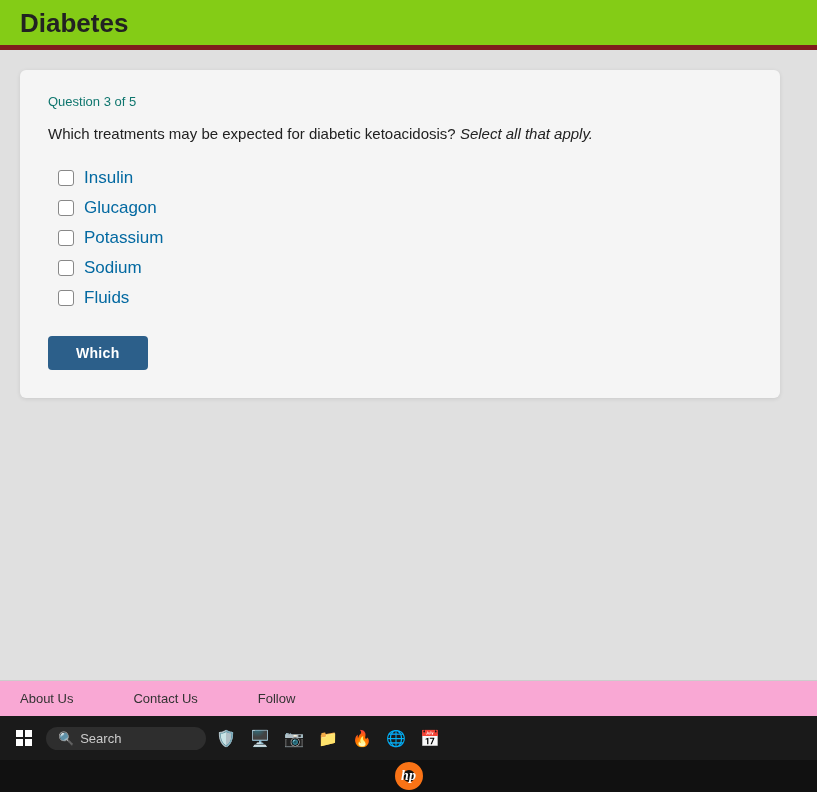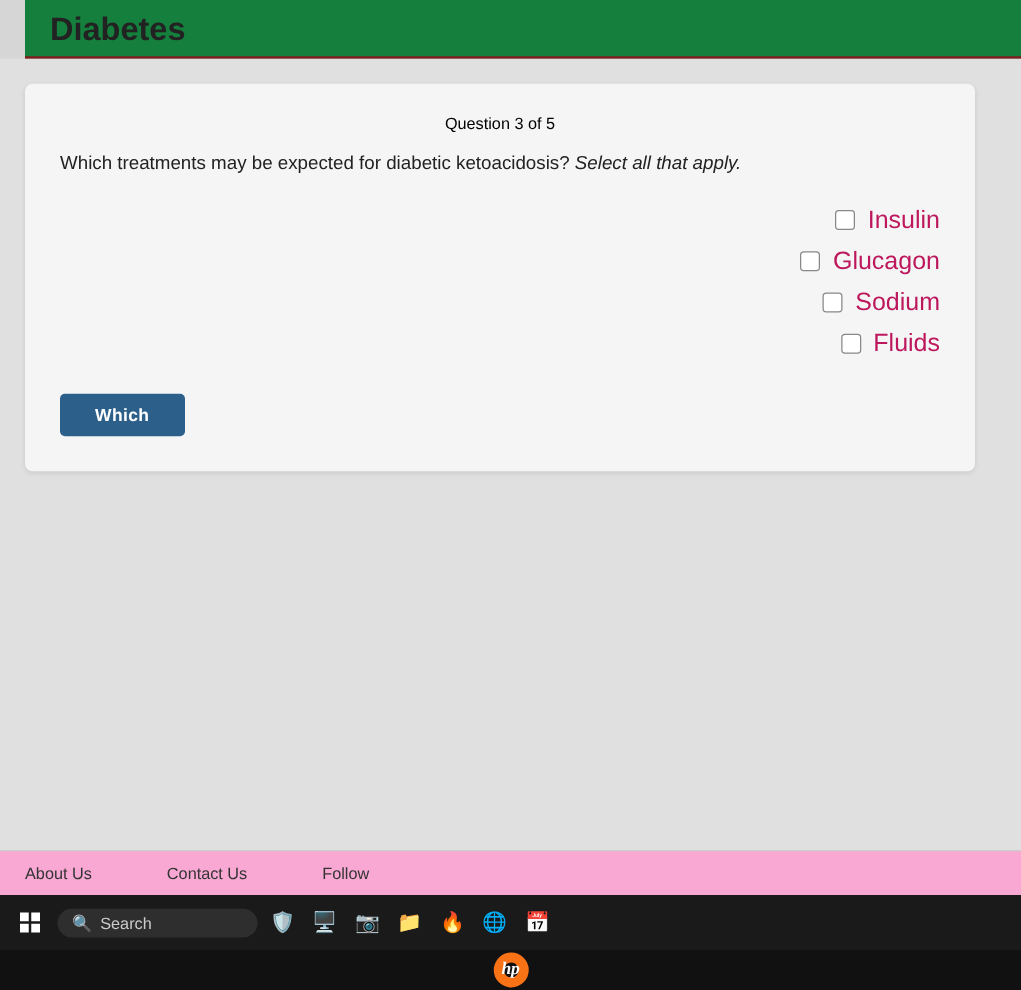--- a/index.html
+++ b/index.html
@@ -12,24 +12,23 @@
       width: 817px;
       height: 792px;
       background-color: #d6d6d6;
       font-family: Arial, sans-serif;
       overflow: hidden;
       display: flex;
       flex-direction: column;
     }
 
     .page-header {
-      background-color: #15803d;
+      background-color: #84cc16;
       padding: 8px 20px 6px 20px;
-      border-bottom: 2px solid #7f1d1d;
-      margin-left: 20px;
+      border-bottom: 5px solid #7f1d1d;
     }
 
     .page-title {
       font-size: 26px;
       font-weight: bold;
       color: #222;
     }
 
     .main-content {
       flex: 1;
@@ -43,23 +42,22 @@
       background-color: #f5f5f5;
       border-radius: 6px;
       padding: 24px 28px 28px 28px;
       width: 100%;
       max-width: 760px;
       box-shadow: 0 1px 4px rgba(0,0,0,0.1);
     }
 
     .question-number {
       font-size: 13px;
-      color: #000000;
+      color: #0f766e;
       margin-bottom: 14px;
-      text-align: center;
     }
 
     .question-text {
       font-size: 15px;
       color: #222;
       margin-bottom: 22px;
       line-height: 1.5;
     }
 
     .question-text em {
@@ -69,24 +67,23 @@
     .options-list {
       list-style: none;
       margin-bottom: 28px;
       padding-left: 10px;
     }
 
     .option-item {
       display: flex;
       align-items: center;
       margin-bottom: 10px;
-      font-size: 20px;
-      color: #be185d;
-      cursor: pointer;
-      justify-content: flex-end;
+      font-size: 17px;
+      color: #0369a1;
+      cursor: pointer;
     }
 
     .option-checkbox {
       width: 16px;
       height: 16px;
       border: 1.5px solid #888;
       border-radius: 3px;
       margin-right: 10px;
       background: #fff;
       flex-shrink: 0;
@@ -232,20 +229,24 @@
       <li class="option-item">
         <span class="option-checkbox"></span>
         <span>Insulin</span>
       </li>
       <li class="option-item">
         <span class="option-checkbox"></span>
         <span>Glucagon</span>
       </li>
       <li class="option-item">
         <span class="option-checkbox"></span>
+        <span>Potassium</span>
+      </li>
+      <li class="option-item">
+        <span class="option-checkbox"></span>
         <span>Sodium</span>
       </li>
       <li class="option-item">
         <span class="option-checkbox"></span>
         <span>Fluids</span>
       </li>
     </ul>
 
     <button class="next-button">Which</button>
   </div>

